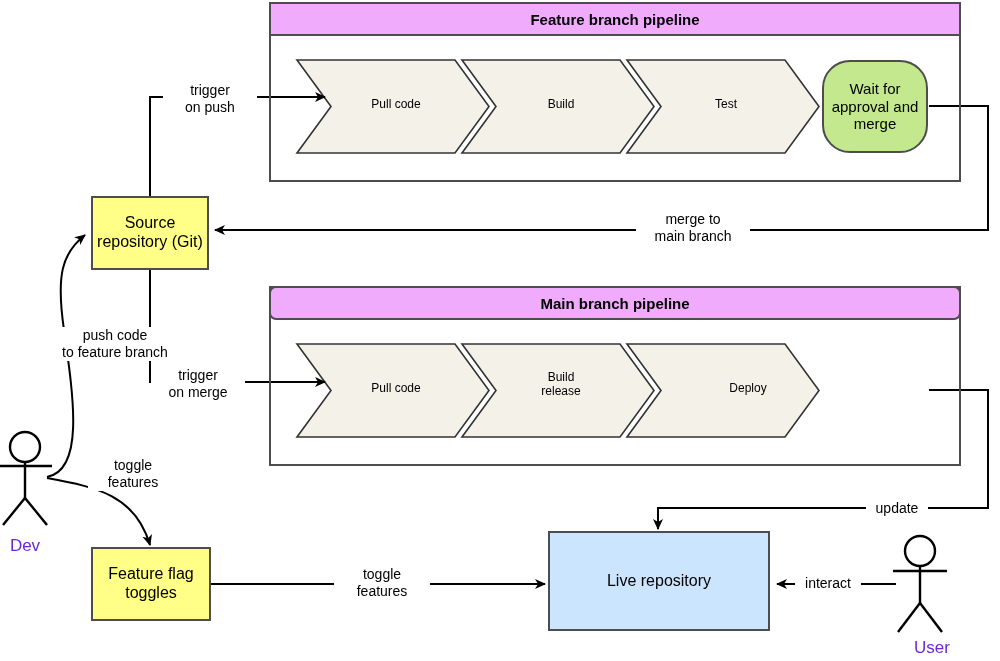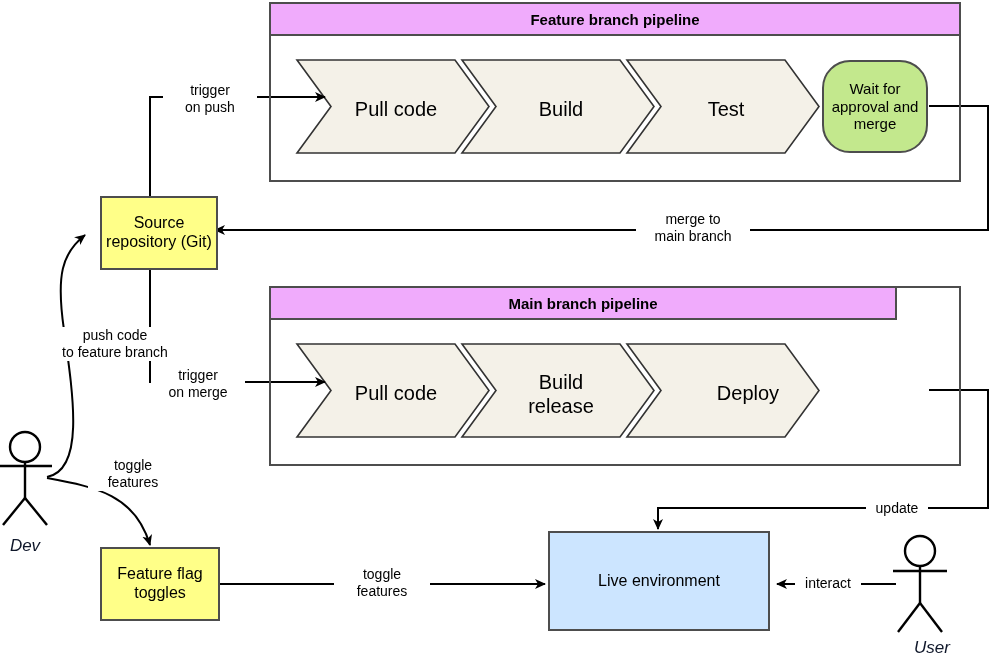--- a/index.html
+++ b/index.html
@@ -4,27 +4,27 @@
 <style>
   html,body{margin:0;padding:0;background:#ffffff;}
   body{font-family:"Liberation Sans","DejaVu Sans",sans-serif;}
   #canvas{position:relative;width:1000px;height:661px;background:#ffffff;overflow:hidden;}
   svg#wires{position:absolute;left:0;top:0;width:1000px;height:661px;}
   .node{position:absolute;box-sizing:border-box;display:flex;align-items:center;
         justify-content:center;text-align:center;color:#000;line-height:1.18;}
   .pipeline-frame{position:absolute;box-sizing:border-box;border:2px solid #4d4d4d;background:transparent;}
   .pipeline-header{position:absolute;box-sizing:border-box;background:#f0abfc;border:2px solid #4d4d4d;
         display:flex;align-items:center;justify-content:center;font-weight:bold;font-size:15px;color:#000;}
-  .yellowbox{background:#ffff88;border:2px solid #4d4d4d;font-size:16px;margin-left:9px;}
+  .yellowbox{background:#ffff88;border:2px solid #4d4d4d;font-size:16px;}
   .greenbox{background:#c3e88d;border:2px solid #4d4d4d;font-size:15px;}
   .bluebox{background:#cce5ff;border:2px solid #4d4d4d;font-size:16px;}
   .edge-label{position:absolute;font-size:14px;color:#000;text-align:center;line-height:1.2;
         white-space:pre-line;background:#ffffff;padding:0 2px;}
-  .actor-label{position:absolute;font-size:17px;color:#0f172a;text-align:center;font-style:italic;}
-  .stage-label{position:absolute;font-size:20px;color:#000;text-align:center;line-height:1.2;
+  .actor-label{position:absolute;font-size:17px;color:#6d28d9;text-align:center;}
+  .stage-label{position:absolute;font-size:12px;color:#000;text-align:center;line-height:1.2;
         white-space:pre-line;pointer-events:none;}
 </style>
 </head>
 <body>
 
 <div id="canvas">
 
   <svg id="wires" viewBox="0 0 1000 661">
     <defs>
       <marker id="ah" markerWidth="12" markerHeight="12" refX="10" refY="5" orient="auto" markerUnits="userSpaceOnUse">
@@ -106,36 +106,36 @@
 
   <div class="stage-label" style="left:331px;top:97px;width:130px;">Pull code</div>
   <div class="stage-label" style="left:496px;top:97px;width:130px;">Build</div>
   <div class="stage-label" style="left:661px;top:97px;width:130px;">Test</div>
 
   <div class="node greenbox" style="left:822px;top:60px;width:106px;height:93px;border-radius:28px;">Wait for
 approval
 and merge</div>
 
   <div class="pipeline-frame" style="left:269px;top:286px;width:692px;height:180px;"></div>
-  <div class="pipeline-header" style="left:269px;top:286px;width:628px;height:34px;">Main branch pipeline</div>
+  <div class="pipeline-header" style="left:269px;top:286px;width:692px;height:34px;border-radius:7px;">Main branch pipeline</div>
 
   <div class="stage-label" style="left:331px;top:381px;width:130px;">Pull code</div>
   <div class="stage-label" style="left:496px;top:370px;width:130px;">Build
 release</div>
   <div class="stage-label" style="left:661px;top:381px;width:130px;margin-left:22px;">Deploy</div>
 
 
   <div class="node yellowbox" style="left:91px;top:196px;width:118px;height:74px;">Source
 repository
 (Git)</div>
 
   <div class="node yellowbox" style="left:91px;top:547px;width:120px;height:74px;">Feature flag
 toggles</div>
 
-  <div class="node bluebox" style="left:548px;top:531px;width:222px;height:100px;">Live environment</div>
+  <div class="node bluebox" style="left:548px;top:531px;width:222px;height:100px;">Live repository</div>
 
   <div class="edge-label" style="left:163px;top:82px;width:90px;">trigger
 on push</div>
 
   <div class="edge-label" style="left:151px;top:367px;width:90px;">trigger
 on merge</div>
 
   <div class="edge-label" style="left:636px;top:211px;width:110px;">merge to
 main branch</div>
 

